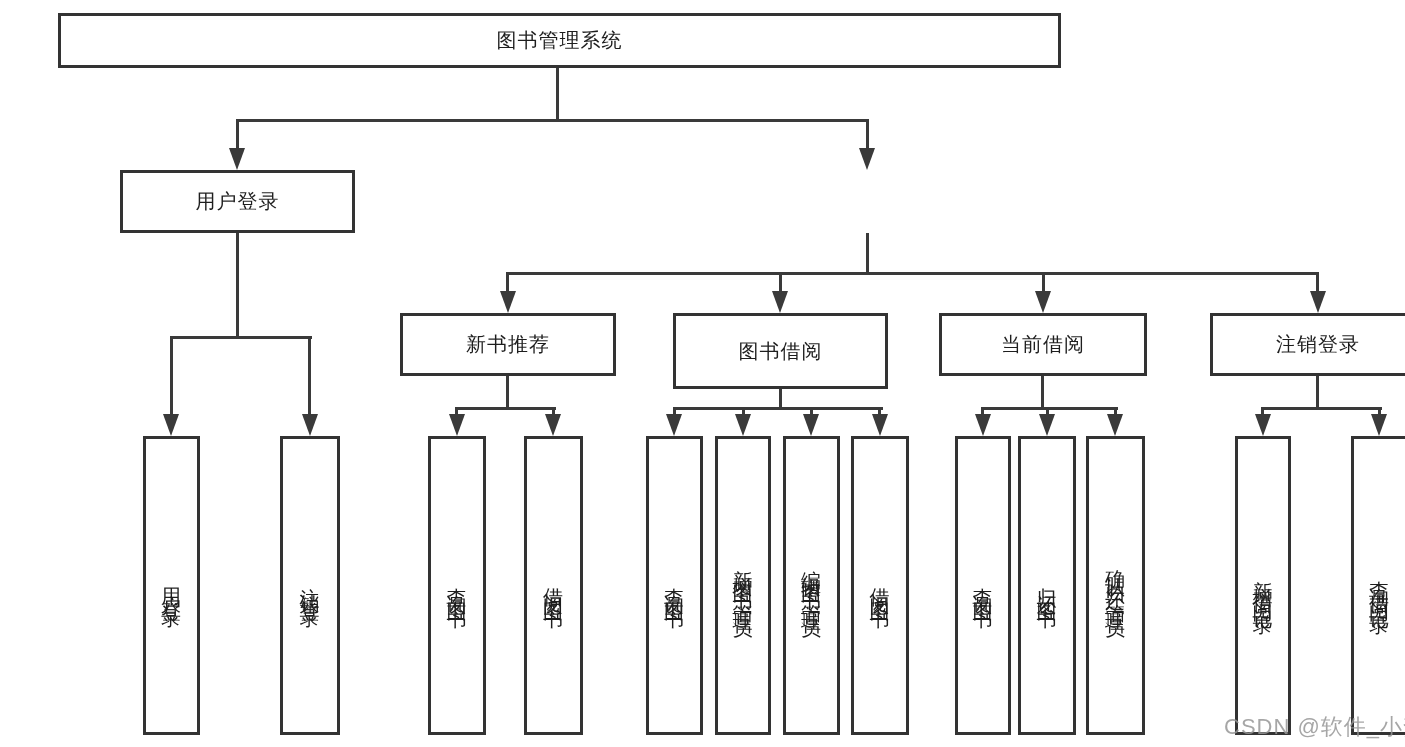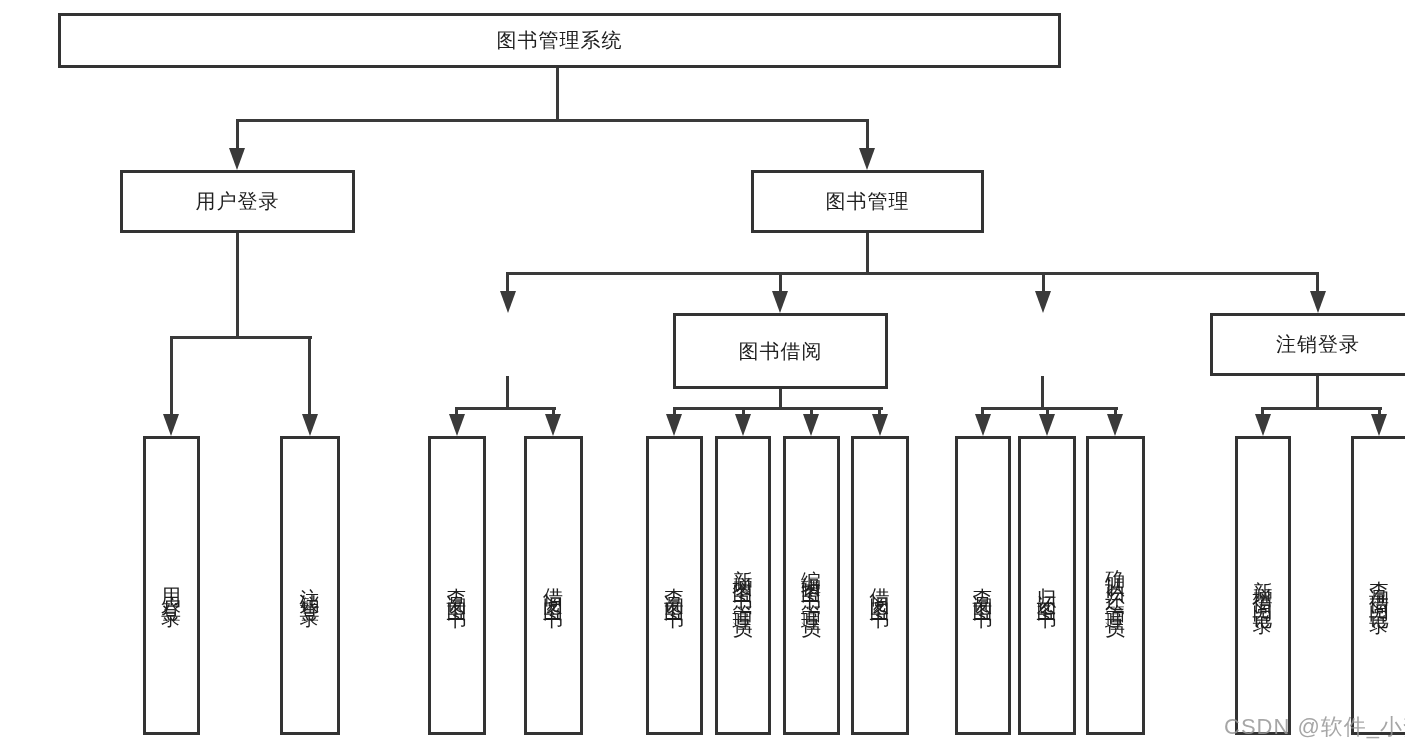--- a/index.html
+++ b/index.html
@@ -28,23 +28,24 @@
   }
 </style>
 </head>
 <body>
 
 <div id="stage">
 
   <div class="box" style="left:20px;top:13px;width:1003px;height:55px">图书管理系统</div>
 
   <div class="box" style="left:82px;top:170px;width:235px;height:63px">用户登录</div>
-  <div class="box" style="left:713px;top:170px;width:233px;height:63px">图书管理</div>
 
+  <div class="box" style="left:362px;top:313px;width:216px;height:63px">新书推荐</div>
   <div class="box" style="left:635px;top:313px;width:215px;height:76px">图书借阅</div>
+  <div class="box" style="left:901px;top:313px;width:208px;height:63px">当前借阅</div>
   <div class="box" style="left:1172px;top:313px;width:216px;height:63px">注销登录</div>
 
   <div class="box vtext" style="left:105px;top:436px;width:57px;height:299px">用户登录</div>
   <div class="box vtext" style="left:242px;top:436px;width:60px;height:299px">注销登录</div>
 
   <div class="box vtext" style="left:390px;top:436px;width:58px;height:299px">查询图书</div>
   <div class="box vtext" style="left:486px;top:436px;width:59px;height:299px">借阅图书</div>
 
   <div class="box vtext" style="left:608px;top:436px;width:57px;height:299px">查询图书</div>
   <div class="box vtext" style="left:677px;top:436px;width:56px;height:299px">新增图书（管理员）</div>

